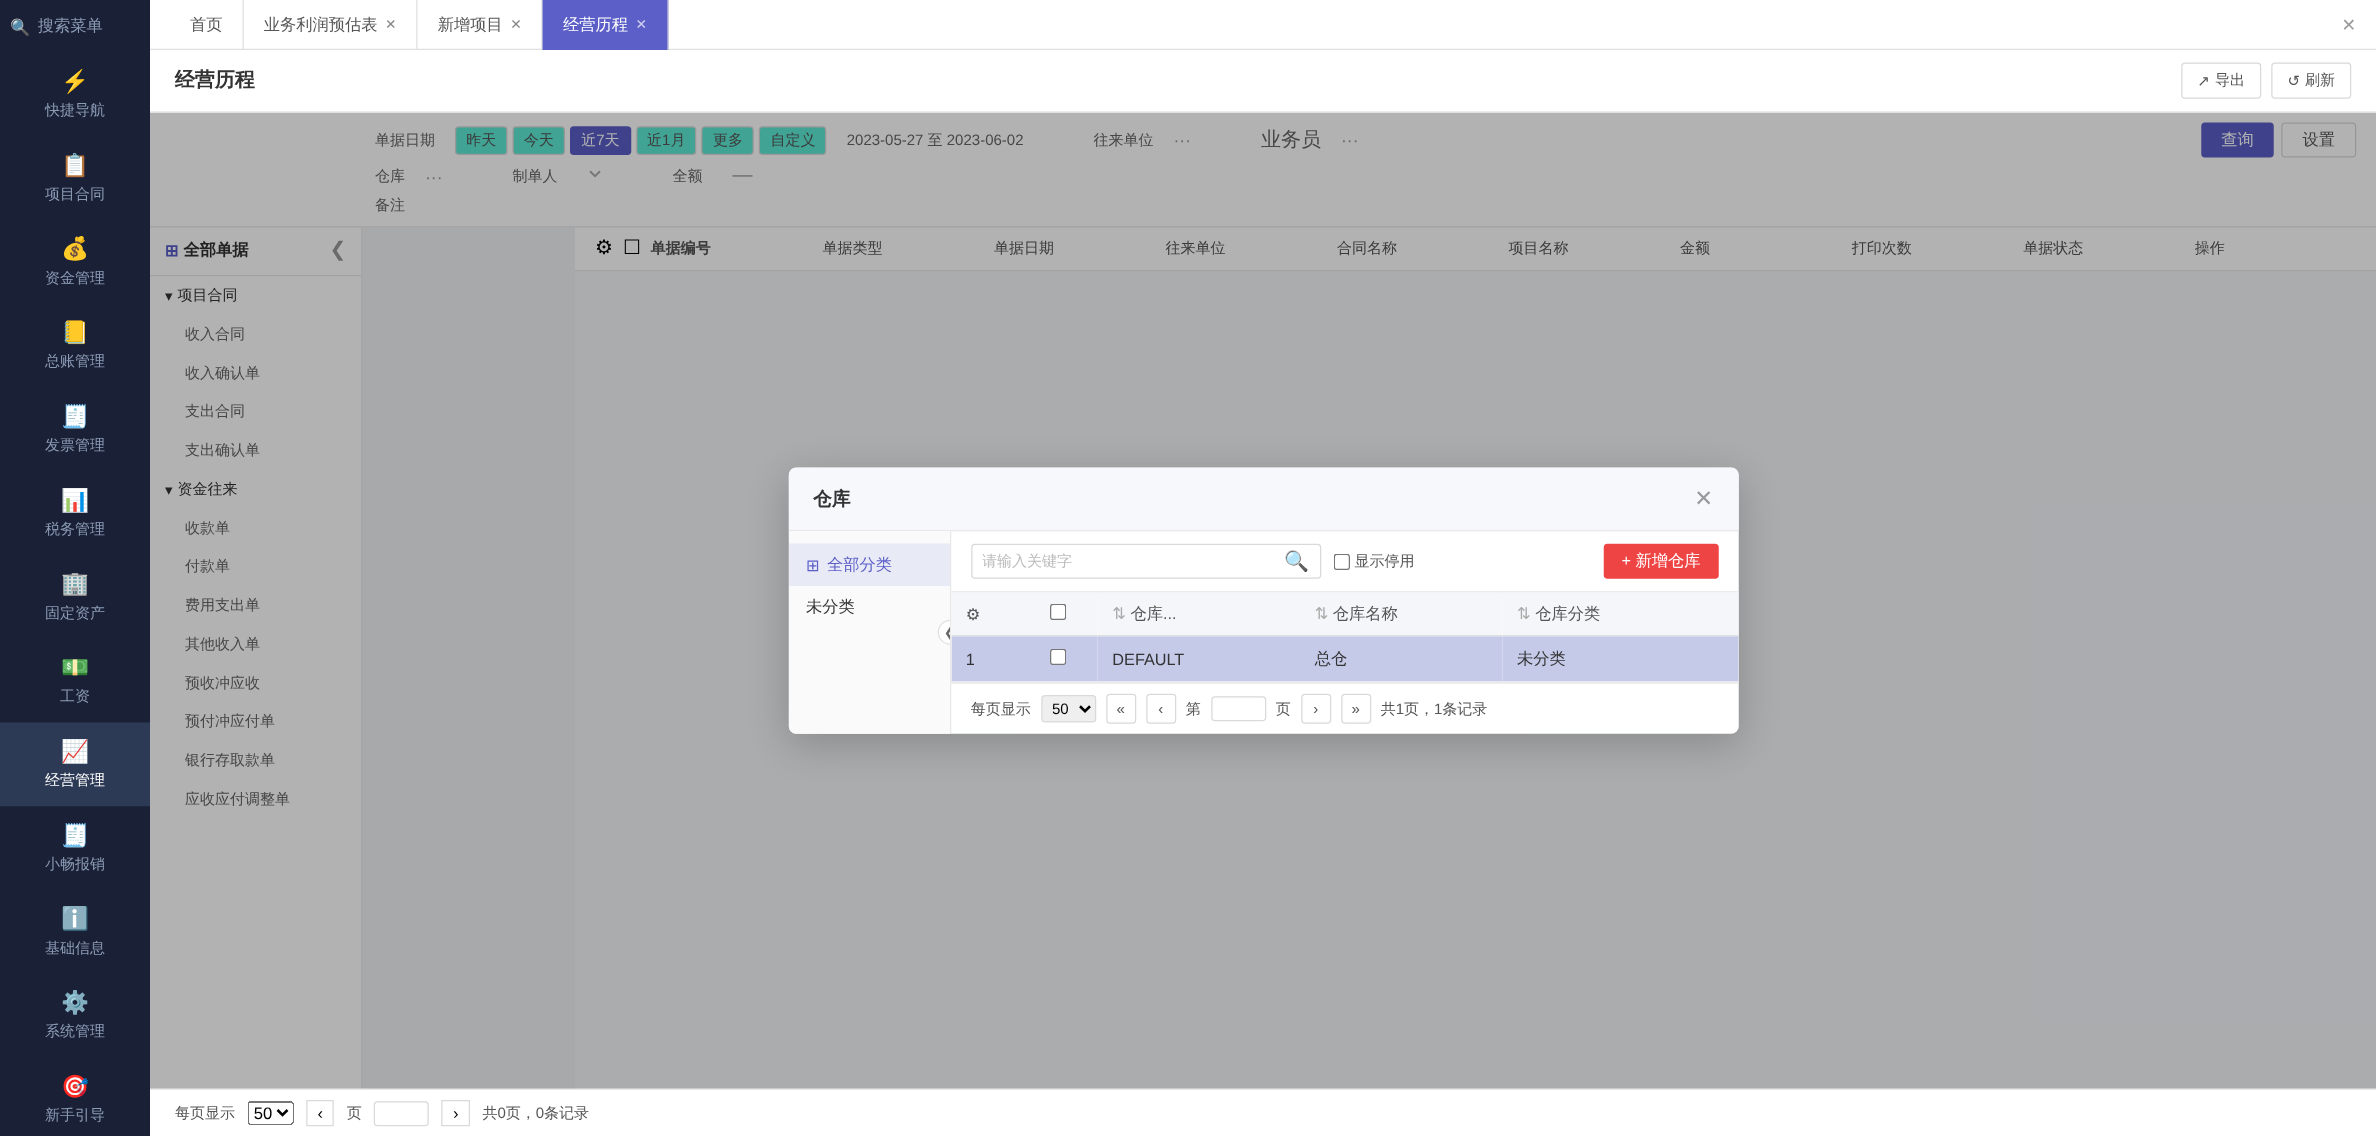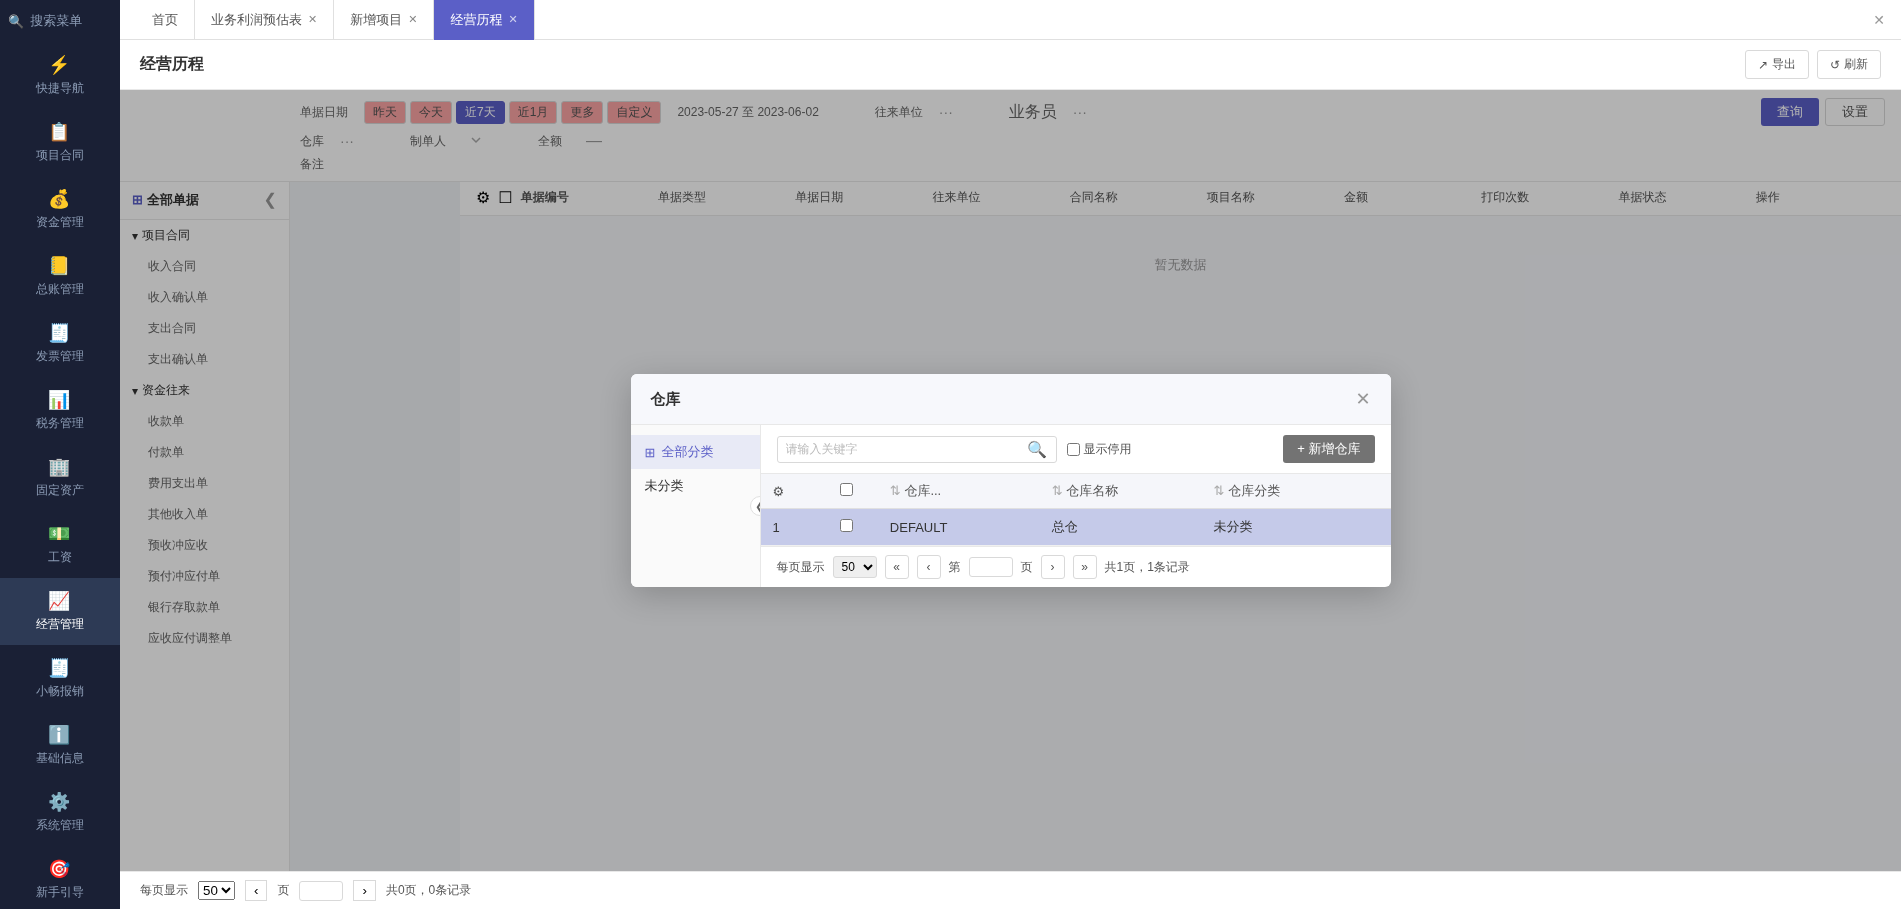--- a/index.html
+++ b/index.html
@@ -166,21 +166,21 @@
       gap: 16px;
       margin-bottom: 6px;
     }
     .filter-row:last-child { margin-bottom: 0; }
     .filter-label { font-size: 12px; color: #666; white-space: nowrap; }
     .filter-date-btns { display: flex; gap: 4px; }
     .filter-date-btn {
       padding: 2px 8px;
       font-size: 12px;
       border: 1px solid #d9d9d9;
-      background: #fca5a5;
+      background: #5eead4;
       cursor: pointer;
       border-radius: 3px;
       color: #555;
     }
     .filter-date-btn.active {
       background: #5b5fc7;
       color: #fff;
       border-color: #5b5fc7;
     }
     .filter-date-range { font-size: 12px; color: #666; }
@@ -323,21 +323,21 @@
     .modal-checkbox-wrap {
       display: flex;
       align-items: center;
       gap: 4px;
       font-size: 12px;
       color: #555;
     }
     .btn-add-warehouse {
       margin-left: auto;
       padding: 5px 14px;
-      background: #737373;
+      background: #ef4444;
       color: #fff;
       border: none;
       border-radius: 3px;
       font-size: 13px;
       cursor: pointer;
       display: flex;
       align-items: center;
       gap: 4px;
     }
     
@@ -620,23 +620,20 @@
         <span style="flex:1;font-size:12px;color:#555;">单据日期</span>
         <span style="flex:1;font-size:12px;color:#555;">往来单位</span>
         <span style="flex:1;font-size:12px;color:#555;">合同名称</span>
         <span style="flex:1;font-size:12px;color:#555;">项目名称</span>
         <span style="flex:1;font-size:12px;color:#555;">金额</span>
         <span style="flex:1;font-size:12px;color:#555;">打印次数</span>
         <span style="flex:1;font-size:12px;color:#555;">单据状态</span>
         <span style="flex:1;font-size:12px;color:#555;">操作</span>
       </div>
 
-      <div class="empty-state">
-        <span>暂无数据</span>
-      </div>
     </div>
 
     <div class="modal-overlay">
       <div class="modal">
 
         <div class="modal-header">
           <span class="modal-title">仓库</span>
           <span class="modal-close">✕</span>
         </div>
 

